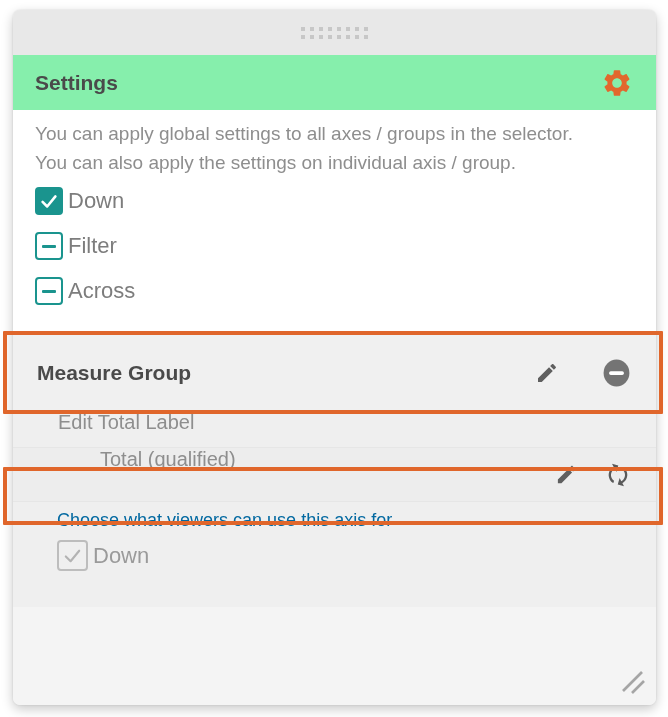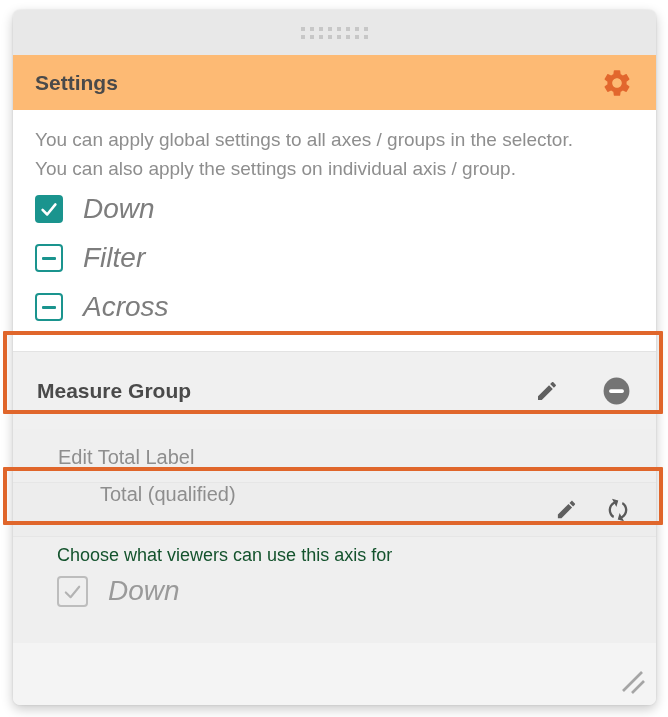--- a/index.html
+++ b/index.html
@@ -12,52 +12,52 @@
     box-shadow:0 4px 12px rgba(0,0,0,0.22), 0 0 2px rgba(0,0,0,0.12);
     display:flex; flex-direction:column;
   }
 
   
   .drag-strip { height:45px; background:#e8e8e8; display:flex; align-items:center; justify-content:center; cursor:move; flex:none; }
   .dots { display:grid; grid-template-columns:repeat(8,4px); grid-auto-rows:4px; gap:4px 5px; }
   .dots span { background:#c7c7c7; display:block; }
 
   
-  .header { height:55px; background:#fdba74; display:flex; align-items:center; padding:0 22px; flex:none; }
+  .header { height:55px; background:#86efac; display:flex; align-items:center; padding:0 22px; flex:none; }
   .header-title { flex:1; font-size:21px; font-weight:600; color:#4a4a4a; }
   .gear-btn { width:34px; height:34px; border:none; background:transparent; display:flex; align-items:center; justify-content:center; cursor:pointer; padding:0; }
 
   
-  .intro { background:#ffffff; padding:15px 22px 28px; flex:none; }
+  .intro { background:#ffffff; padding:9px 22px 28px; flex:none; }
   .desc-line { font-size:19px; line-height:29px; color:#8e8e8e; white-space:nowrap; }
 
   .cb-row { display:flex; align-items:center; margin-top:17px; cursor:pointer; }
   .cb-row.first { margin-top:10px; }
-  .cb-label { margin-left:20px; font-size:28px; color:#7d7d7d;font-style:italic; }
+  .cb-label { margin-left:5px; font-size:22px; color:#7d7d7d; }
 
   .cb { width:28px; height:28px; border-radius:4px; flex:none; display:flex; align-items:center; justify-content:center; }
   .cb.checked { background:#1a948e; }
   .cb.indeterminate { background:#ffffff; border:2px solid #1a948e; }
   .cb.indeterminate .dash { width:14px; height:3px; background:#1a948e; border-radius:1px; }
   .cb.disabled { width:31px; height:31px; border:2px solid #bdbdbd; background:transparent; }
 
   
   .measure-row { height:78px; background:#f0f0f0; border-top:1px solid #e3e3e3; display:flex; align-items:center; padding:0 24px; flex:none;gap:12px; }
   .measure-title { flex:1; font-size:21px; font-weight:600; color:#4a4a4a; }
   .icon-btn { border:none; background:transparent; padding:0; cursor:pointer; display:flex; align-items:center; justify-content:center; }
   .measure-row .icon-btn + .icon-btn { margin-left:30px; }
 
   
   .group-body { background:#efefef; padding-bottom:36px; flex:none; }
-  .edit-label { padding:17px 0 13px 45px; font-size:20px; color:#8e8e8e; }
+  .edit-label { padding:0 0 13px 45px; font-size:20px; color:#8e8e8e; }
   .total-row { height:55px; background:#ededed; border-top:1px solid #e6e6e6; border-bottom:1px solid #e6e6e6;
                display:flex; padding:0 24px 0 87px; }
   .total-value { flex:1; font-size:20px; color:#8e8e8e; }
   .total-row .icon-btn + .icon-btn { margin-left:26px; }
-  .choose-label { padding:8px 0 0 44px; font-size:18px; color:#14532d; }
+  .choose-label { padding:8px 0 0 44px; font-size:18px; color:#0369a1; }
   .group-body .cb-row.disabled-row { margin:9px 0 0 44px; cursor:default; }
   .cb-label.dim { color:#9a9a9a; }
 
   
   .bottom-strip { flex:1; background:#f4f4f4; position:relative; }
   .resize-grip { position:absolute; right:10px; bottom:6px; cursor:nwse-resize; }
 
   
   .annotation { position:absolute; border:4px solid #e0662b; pointer-events:none; z-index:10; border-radius:1px; }
   .ann-measure { left:3px; top:331px; width:660px; height:83px; }

